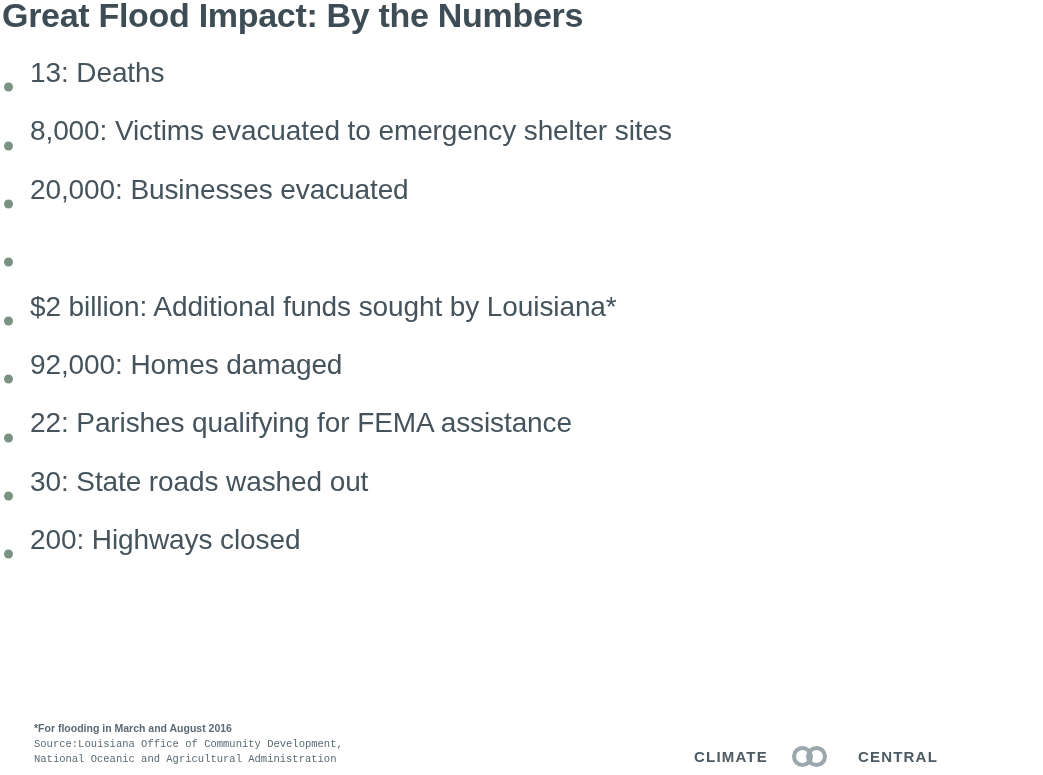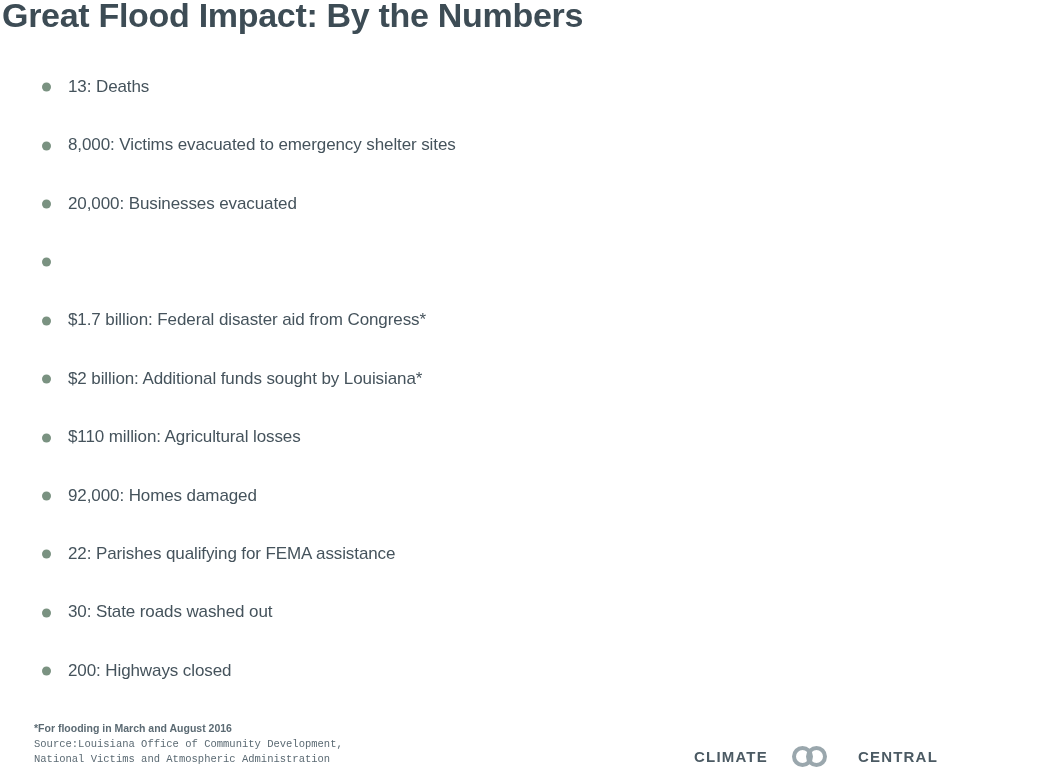--- a/index.html
+++ b/index.html
@@ -39,25 +39,24 @@
     width: 1020px;
     margin: 0;
     padding: 0;
     list-style: none;
   }
   .list-item {
     position: relative;
     height: 58.4px;
     padding-left: 30px;
     display: flex;
-    align-items: center;
-    font-size: 17px;
+    align-items: flex-start;
+    font-size: 28px;
     color: #45535c;
     letter-spacing: -0.1px;
-    margin-left: 38px;
   }
   .bullet {
     position: absolute;
     left: 4px;
     top: 50%;
     transform: translateY(-50%);
     width: 9px;
     height: 9px;
     border-radius: 50%;
     background: #7a9281;
@@ -133,29 +132,21 @@
     </li>
     <li class="list-item">
       <span class="bullet"></span>
       <span class="item-text">20,000: Businesses evacuated</span>
     </li>
     <li class="list-item">
       <span class="bullet"></span>
     </li>
     <li class="list-item">
       <span class="bullet"></span>
-      <span class="item-text">$1.7 billion: Federal disaster aid from Congress*</span>
-    </li>
-    <li class="list-item">
-      <span class="bullet"></span>
       <span class="item-text">$2 billion: Additional funds sought by Louisiana*</span>
-    </li>
-    <li class="list-item">
-      <span class="bullet"></span>
-      <span class="item-text">$110 million: Agricultural losses</span>
     </li>
     <li class="list-item">
       <span class="bullet"></span>
       <span class="item-text">92,000: Homes damaged</span>
     </li>
     <li class="list-item">
       <span class="bullet"></span>
       <span class="item-text">22: Parishes qualifying for FEMA assistance</span>
     </li>
     <li class="list-item">
@@ -164,21 +155,21 @@
     </li>
     <li class="list-item">
       <span class="bullet"></span>
       <span class="item-text">200: Highways closed</span>
     </li>
   </ul>
 
   <div class="footnotes">
     <span class="footnote-line">*For flooding in March and August 2016</span>
     <span class="footnote-line regular">Source:Louisiana Office of Community Development,</span>
-    <span class="footnote-line regular">National Victims and Atmospheric Administration</span>
+    <span class="footnote-line regular">National Oceanic and Agricultural Administration</span>
   </div>
 
   <div class="logo">
     <span class="logo-word">CLIMATE</span>
     <span class="logo-mark">
       <span class="ring left"></span>
       <span class="ring right"></span>
     </span>
     <span class="logo-word">CENTRAL</span>
   </div>

